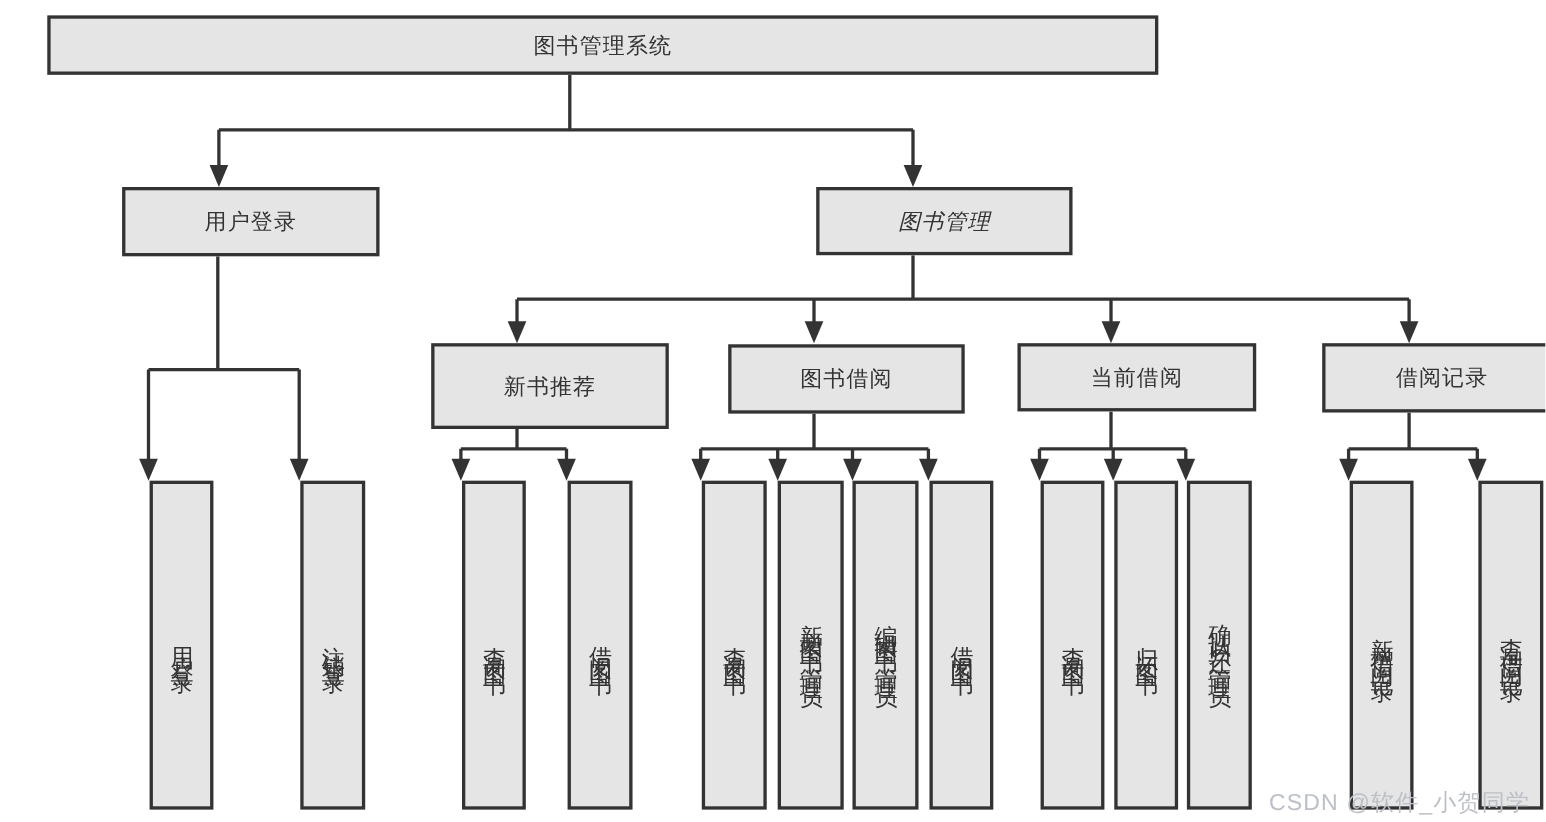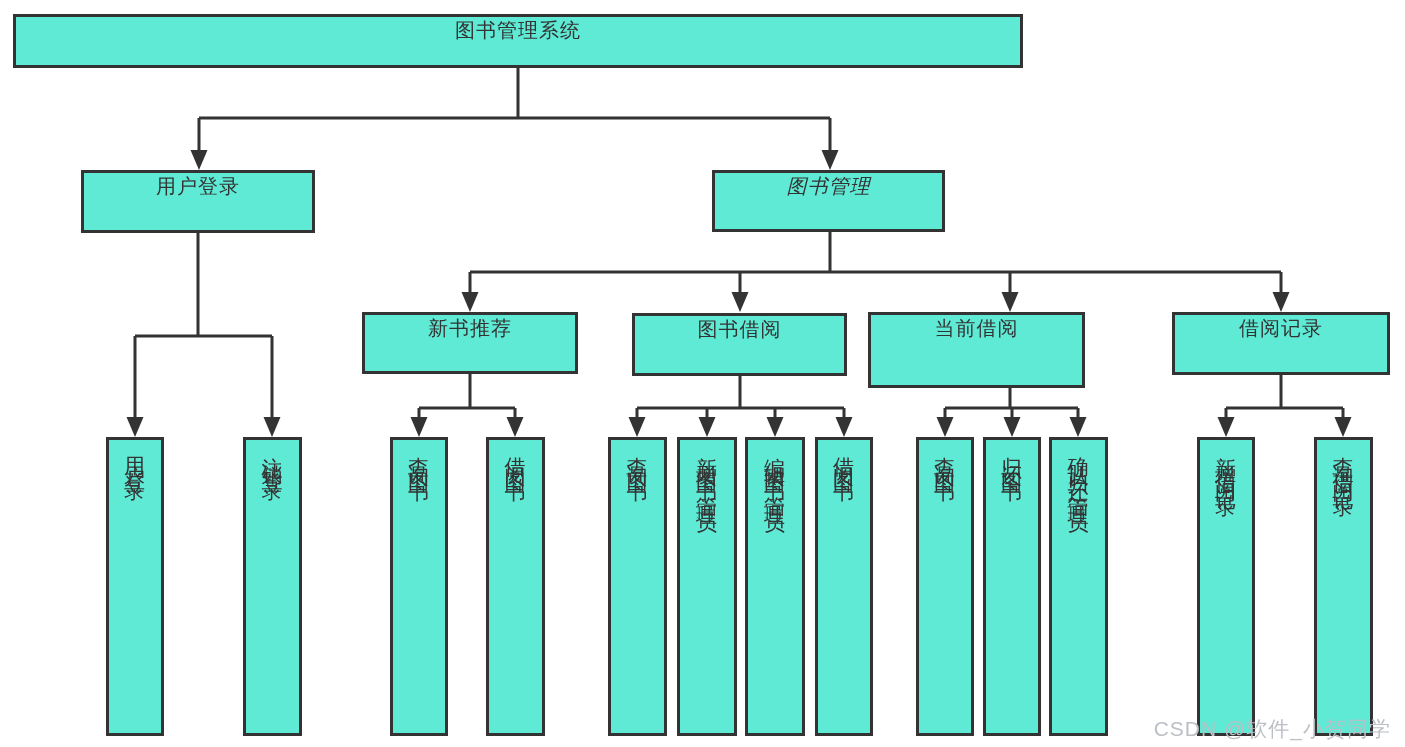--- a/index.html
+++ b/index.html
@@ -14,25 +14,26 @@
   svg.connectors {
     position: absolute;
     left: 0; top: 0;
     width: 1405px; height: 747px;
     z-index: 1;
   }
   .node {
     position: absolute;
     box-sizing: border-box;
     border: 3px solid #333333;
-    background: #5eead4;
+    background: #e5e5e5;
     display: flex;
-    align-items: flex-start;
+    align-items: center;
     justify-content: center;
     z-index: 2;
+    margin-left: 30px;
   }
   .hlabel {
     font-size: 20px;
     color: #333333;
     letter-spacing: 1px;
     white-space: nowrap;
   }
   .vlabel {
     writing-mode: vertical-rl;
     text-orientation: mixed;
@@ -95,27 +96,27 @@
     <span class="hlabel">图书管理系统</span>
   </div>
 
   <div class="node" style="left:81px; top:170px; width:234px; height:63px;">
     <span class="hlabel">用户登录</span>
   </div>
   <div class="node" style="left:712px; top:170px; width:233px; height:62px;font-style:italic;">
     <span class="hlabel">图书管理</span>
   </div>
 
-  <div class="node" style="left:362px; top:312px; width:216px; height:62px;">
+  <div class="node" style="left:362px; top:312px; width:216px; height:78px;">
     <span class="hlabel">新书推荐</span>
   </div>
   <div class="node" style="left:632px; top:313px; width:215px; height:63px;font-family:Liberation Mono, monospace;">
     <span class="hlabel">图书借阅</span>
   </div>
-  <div class="node" style="left:868px; top:312px; width:217px; height:76px;">
+  <div class="node" style="left:895px; top:312px; width:217px; height:62px;">
     <span class="hlabel">当前借阅</span>
   </div>
   <div class="node" style="left:1172px; top:312px; width:218px; height:63px;">
     <span class="hlabel">借阅记录</span>
   </div>
 
   <div class="node" style="left:106px; top:437px; width:58px; height:299px;">
     <span class="vlabel">用户登录</span>
   </div>
   <div class="node" style="left:243px; top:437px; width:59px; height:299px;">

